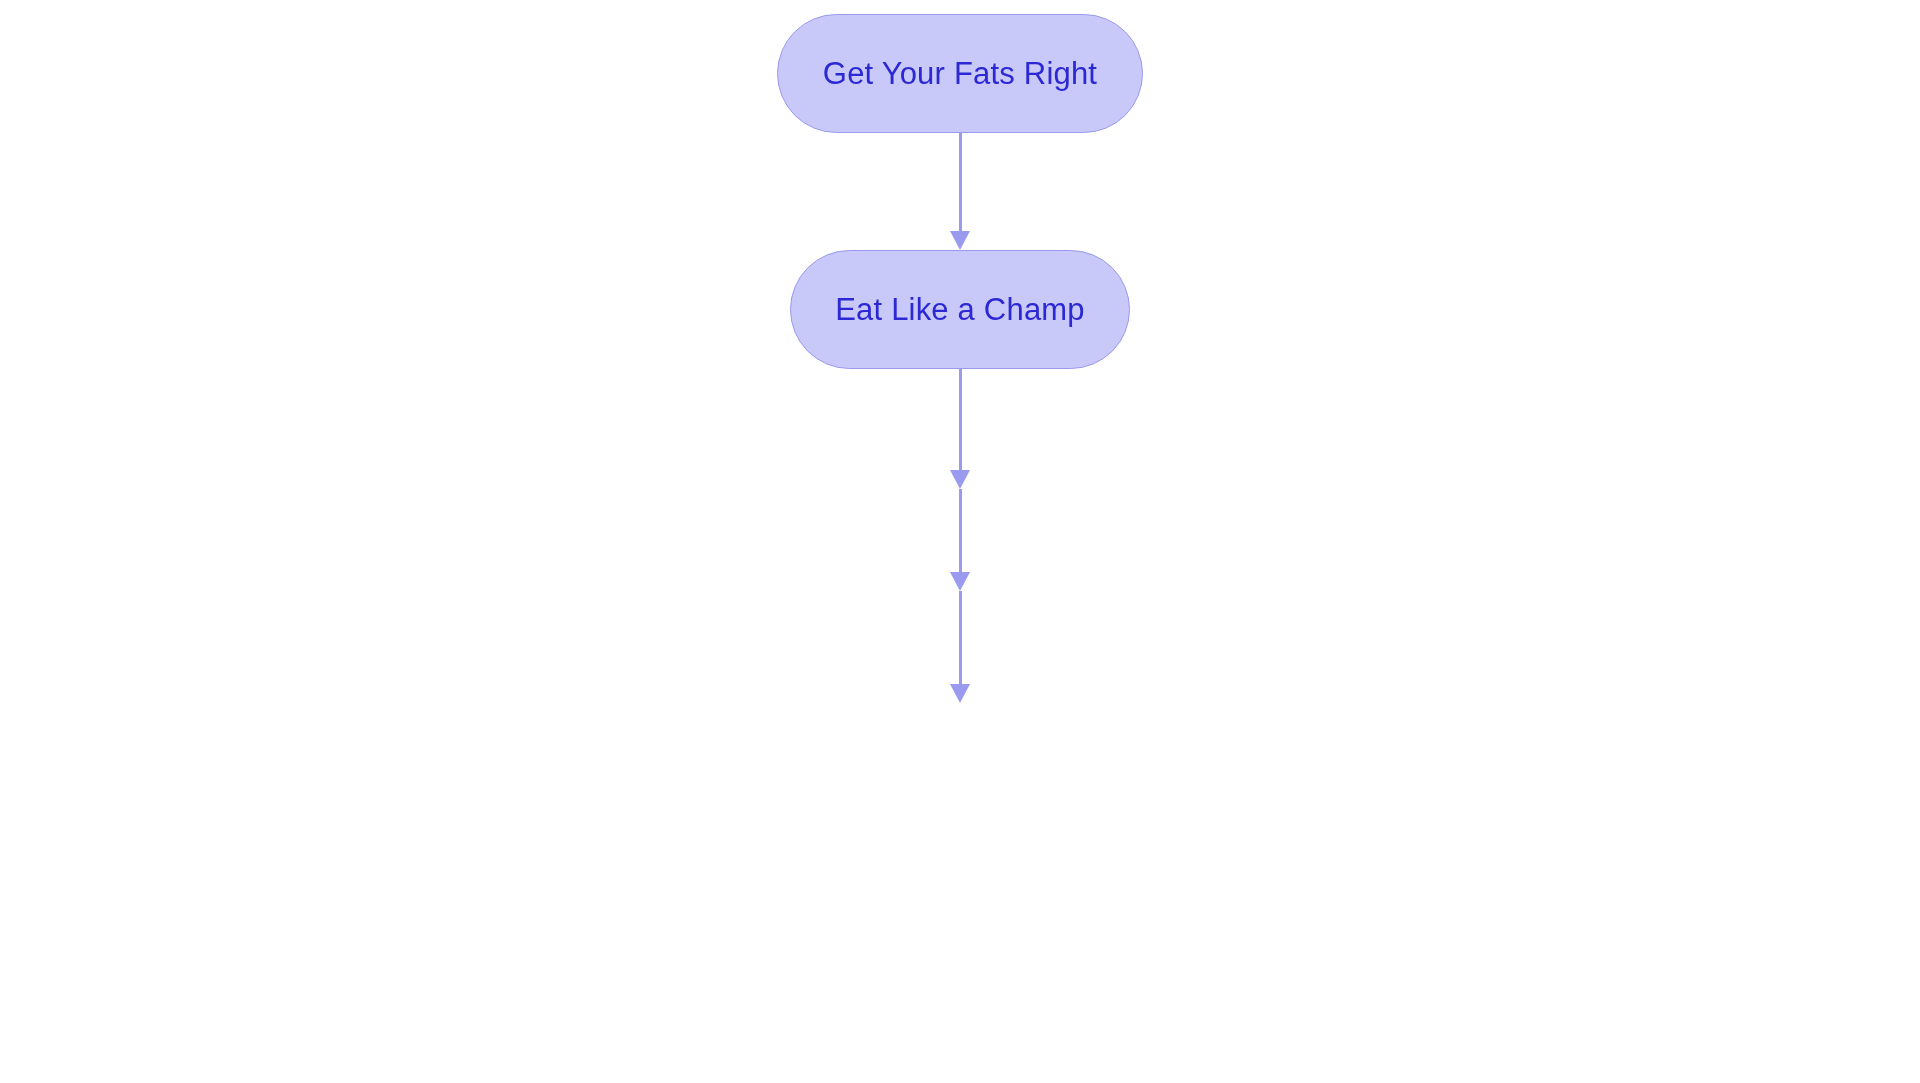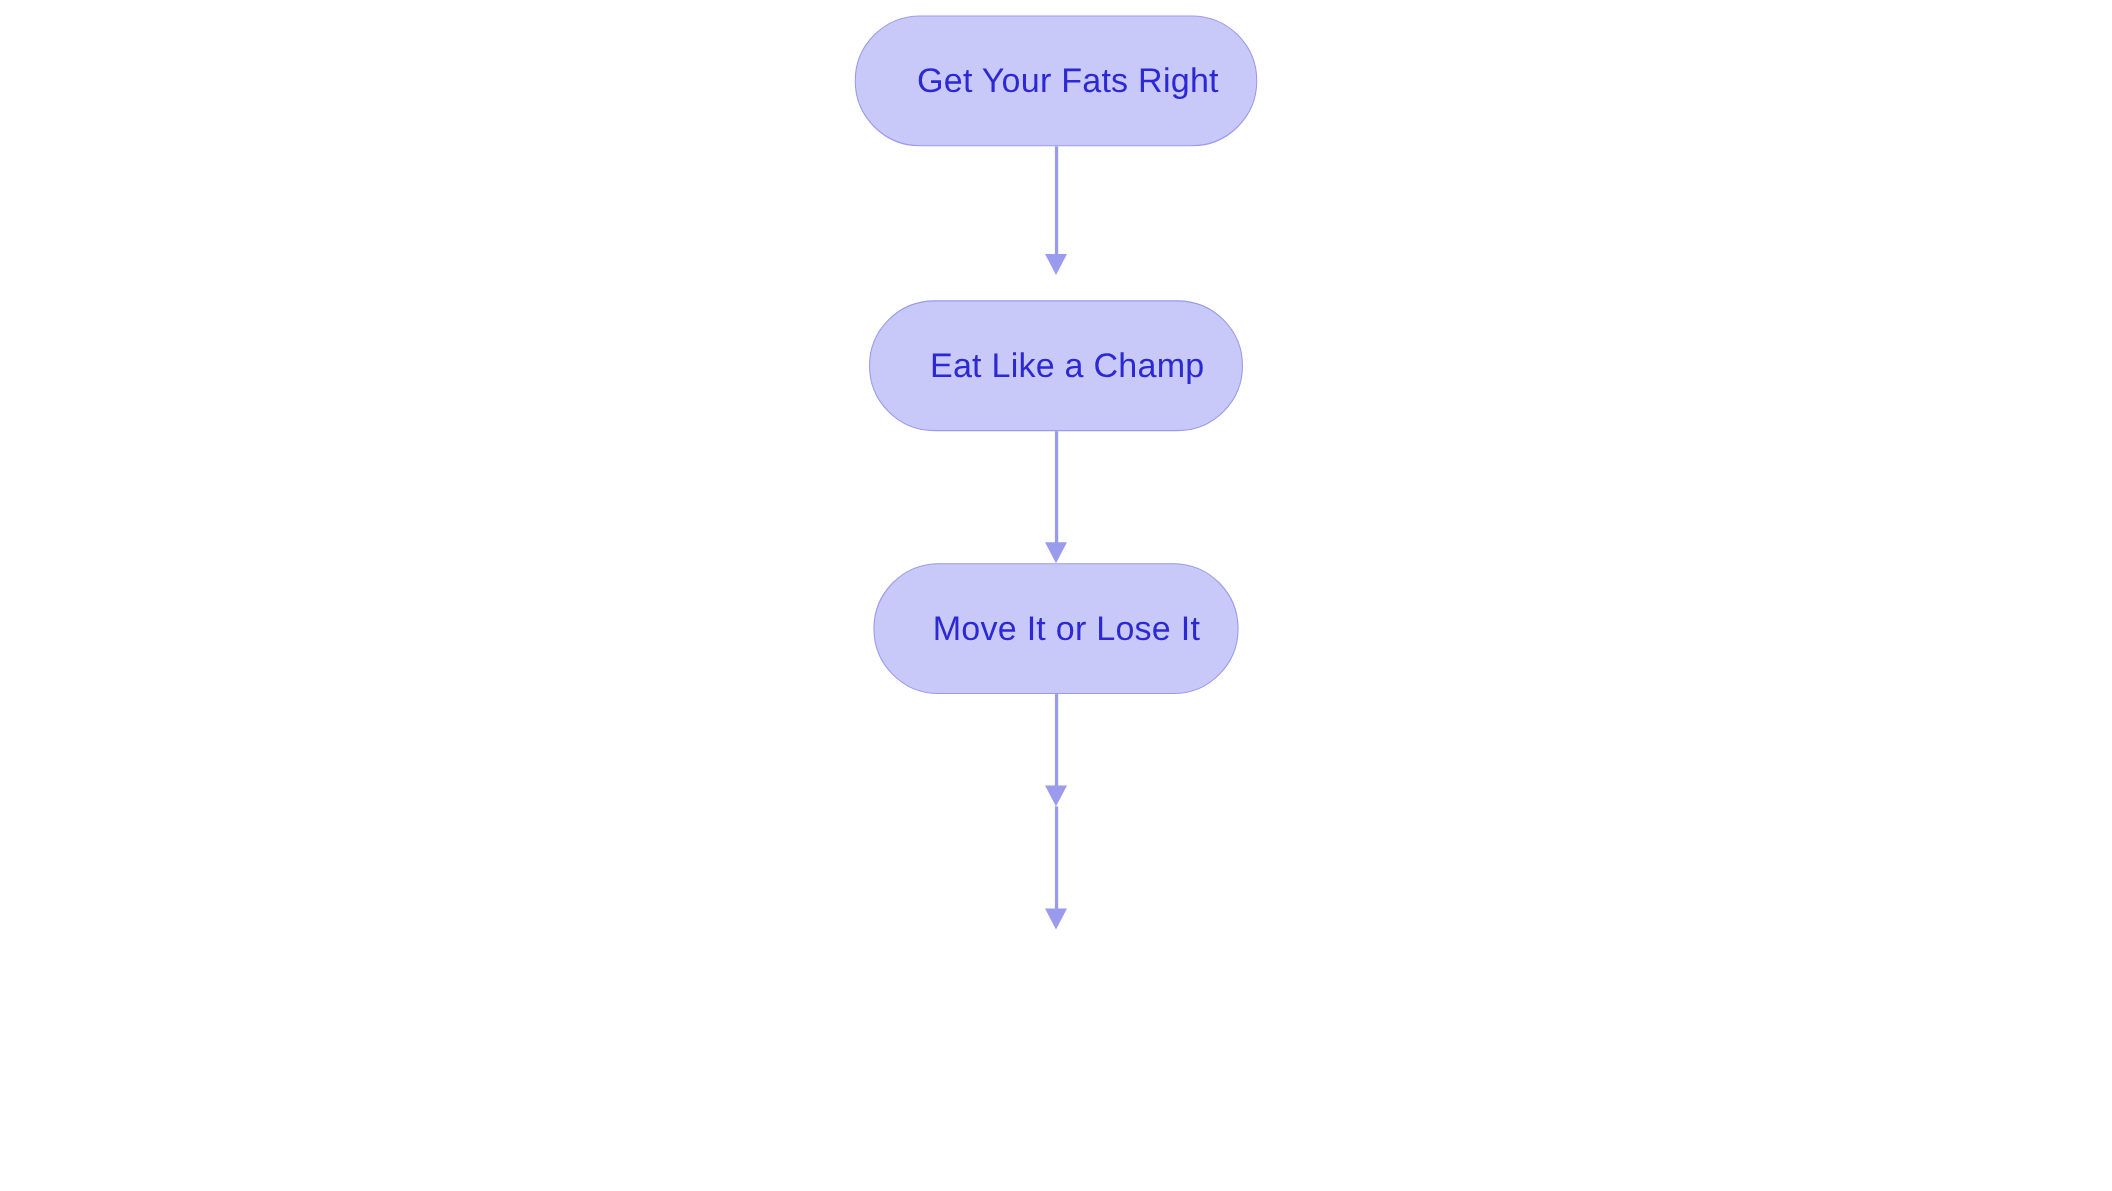--- a/index.html
+++ b/index.html
@@ -26,21 +26,21 @@
     width: 1920px;
     height: 1083px;
     display: flex;
     flex-direction: column;
     align-items: center;
   }
   .node {
     box-sizing: border-box;
     display: flex;
     align-items: center;
-    justify-content: flex-end;
+    justify-content: center;
     background: #c9c9f9;
     border: 1.6px solid #9a9aee;
     border-radius: 9999px;
     color: #2b28d4;
     font-size: 31px;
     font-family: "Liberation Sans", sans-serif;
     font-weight: 400;
     letter-spacing: 0.2px;
     white-space: nowrap;
     line-height: 1;
@@ -65,21 +65,21 @@
   .edge-arrow {
     width: 0;
     height: 0;
     border-left: 10.5px solid transparent;
     border-right: 10.5px solid transparent;
     border-top: 19px solid #9a9aee;
     margin-top: -1px;
   }
   
   .n0 { width: 366px; height: 119px; margin-top: 14px; }
-  .n1 { width: 340px; height: 119px; margin-top: 23px; }
+  .n1 { width: 340px; height: 119px; }
   .n2 { width: 332px; height: 119px; }
   .n3 { width: 332px; height: 121px; }
   .n4 { width: 386px; height: 123px; }
 
   .e0 { height: 117px; }
   .e1 { height: 120px; }
   .e2 { height: 102px; }
   .e3 { height: 112px; }
 </style>
 </head>
@@ -99,23 +99,20 @@
 
     <div class="node n1">
       <span class="node-label">Eat Like a Champ</span>
     </div>
 
     <div class="edge e1">
       <div class="edge-line"></div>
       <div class="edge-arrow"></div>
     </div>
 
-    <div class="node n2">
-      <span class="node-label">Move It or Lose It</span>
-    </div>
 
     <div class="edge e2">
       <div class="edge-line"></div>
       <div class="edge-arrow"></div>
     </div>
 
 
     <div class="edge e3">
       <div class="edge-line"></div>
       <div class="edge-arrow"></div>

